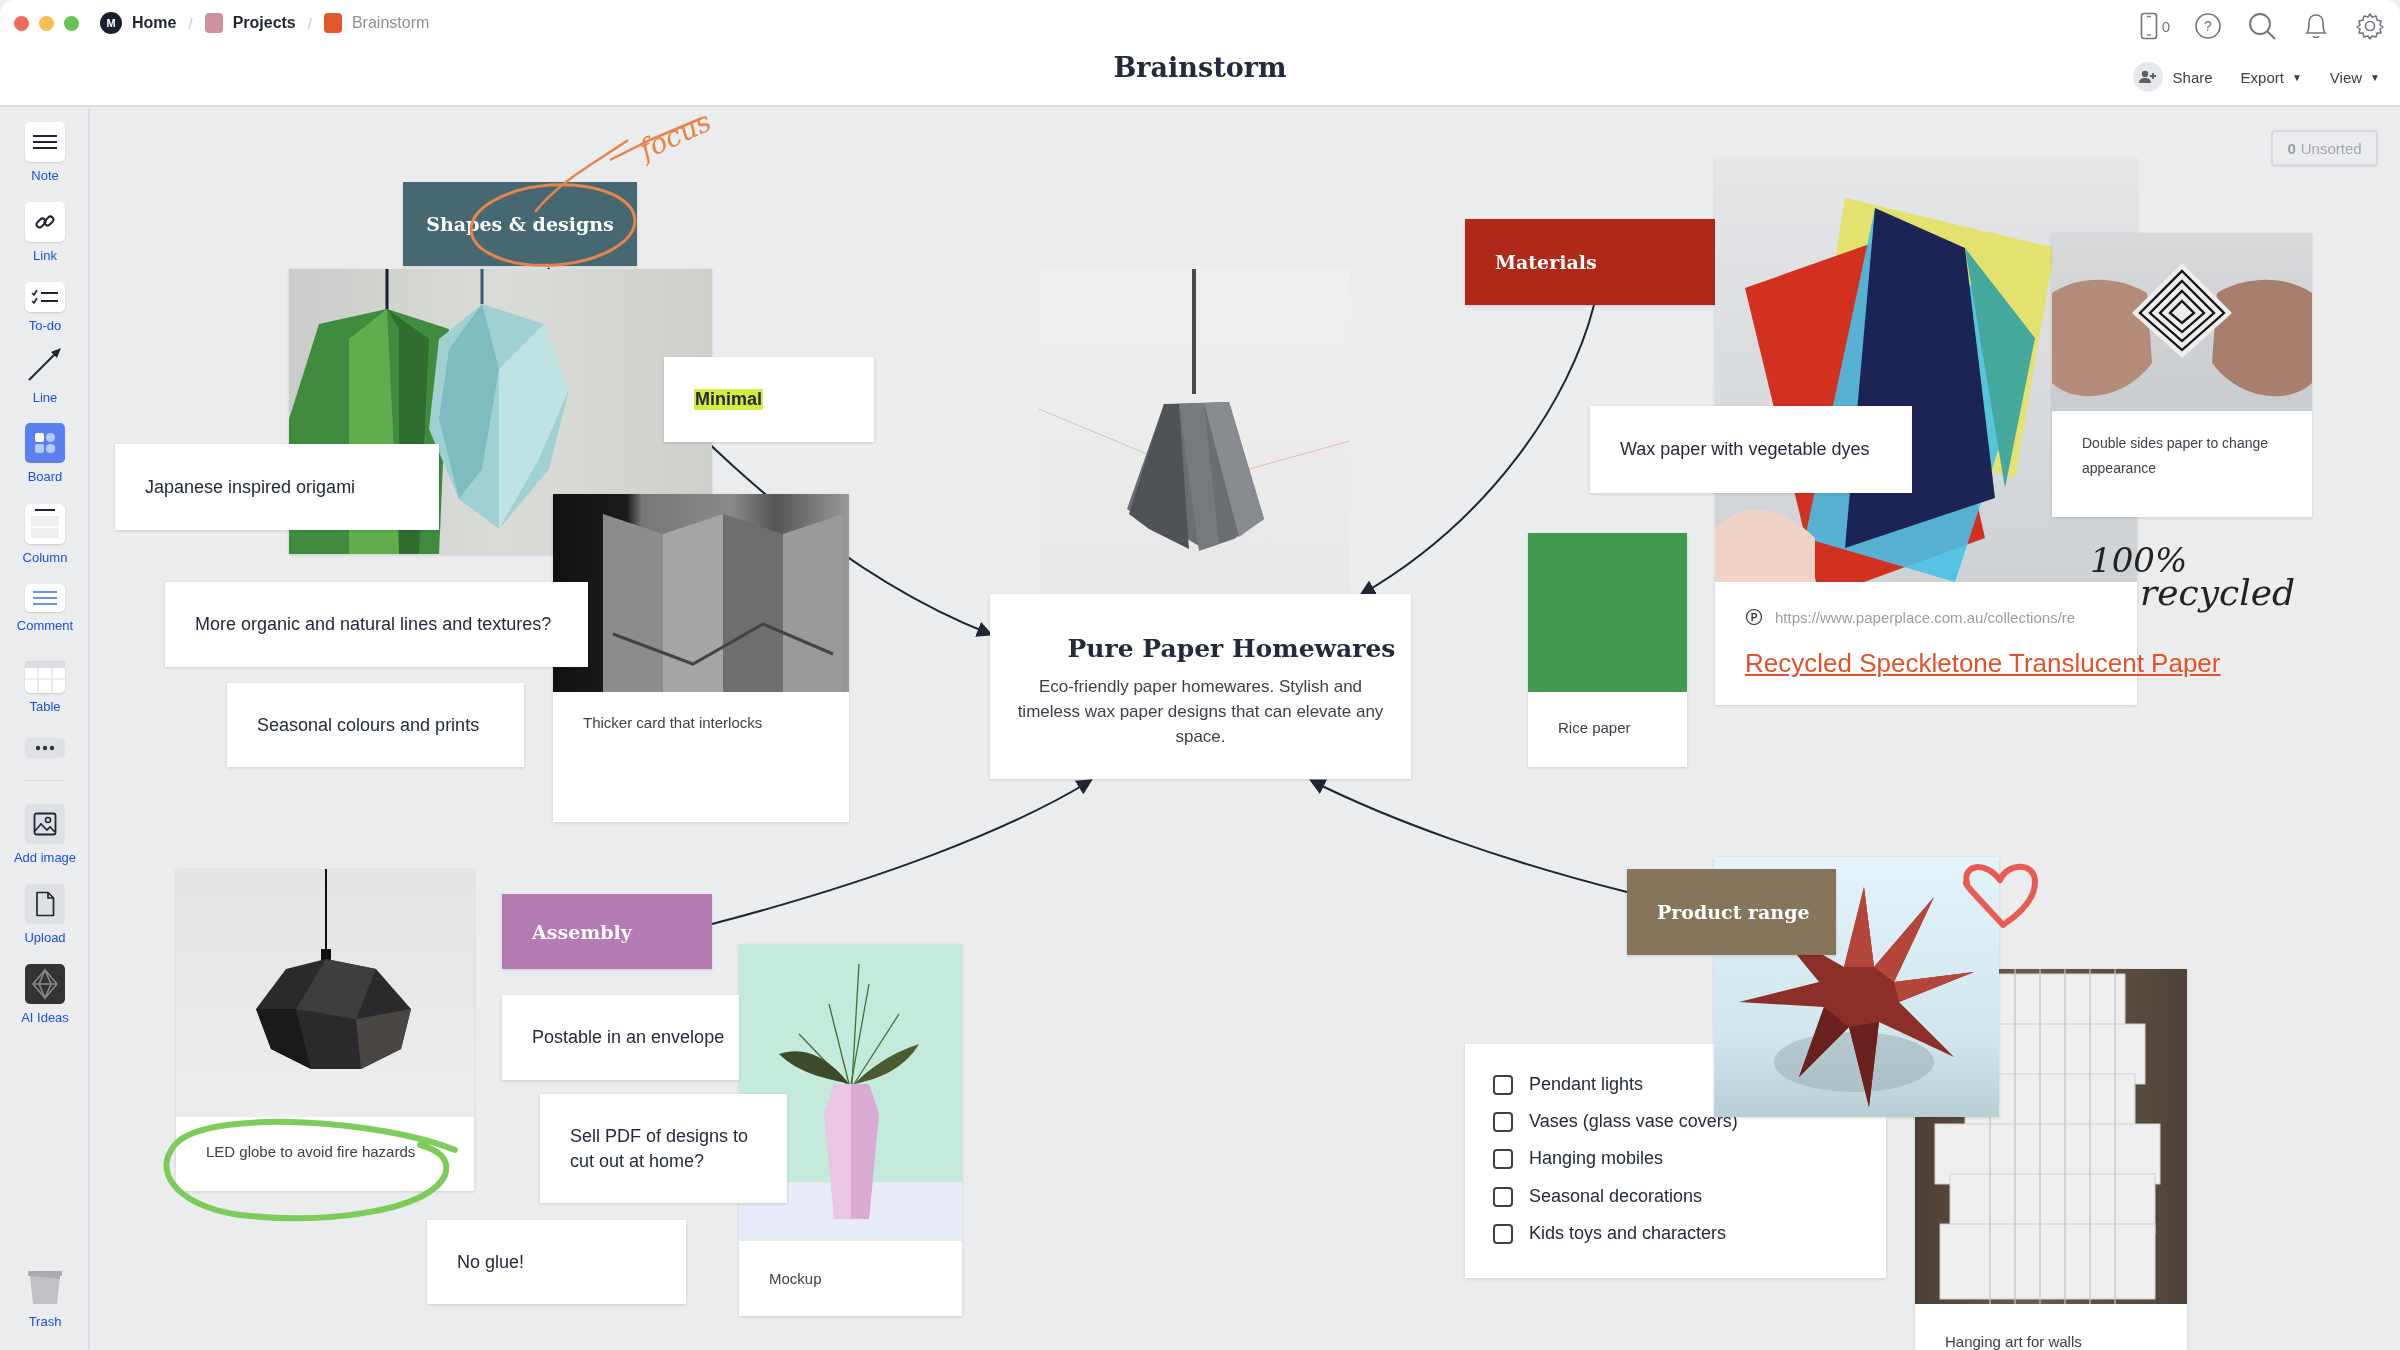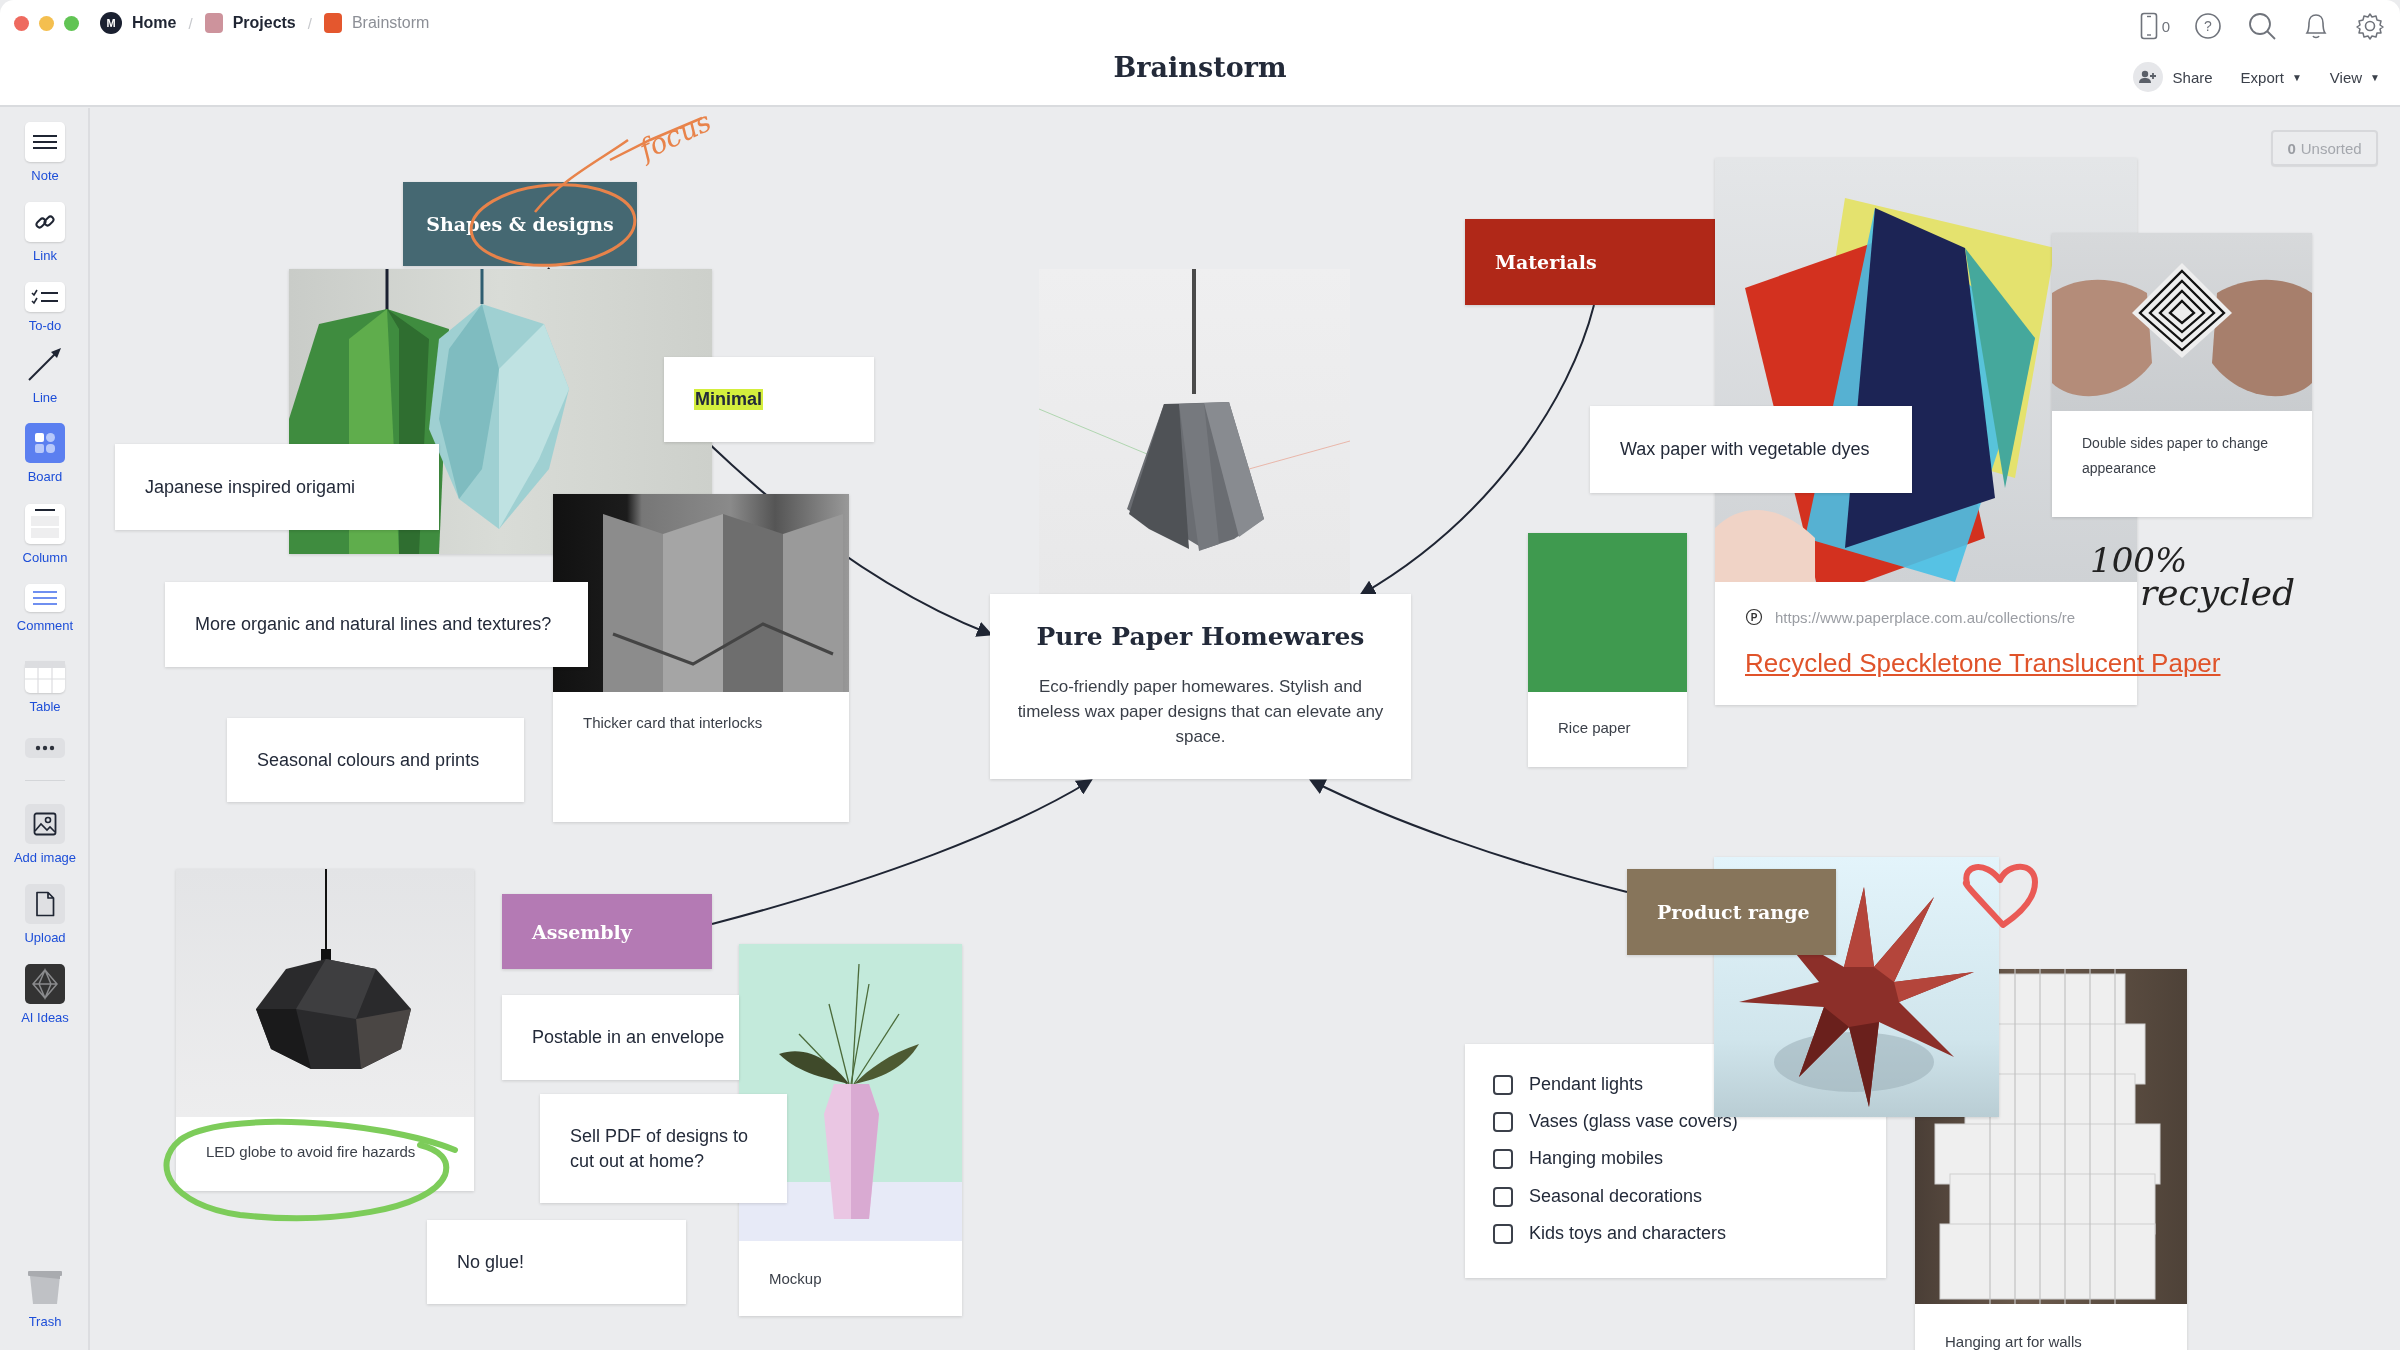--- a/index.html
+++ b/index.html
@@ -318,38 +318,38 @@
         <path d="M60 140 L140 170 L210 130 L280 160" stroke="#444" stroke-width="3" fill="none"></path>
       </svg>
     </div>
     <div class="caption" style="top:216px;">Thicker card that interlocks</div>
   </div>
 
   <div class="card" style="left:165px;top:582px;width:423px;height:85px;">
     <div class="note-text" style="left:30px">More organic and natural lines and textures?</div>
   </div>
 
-  <div class="card" style="left:227px;top:683px;width:297px;height:84px;margin-top:35px;">
+  <div class="card" style="left:227px;top:683px;width:297px;height:84px;">
     <div class="note-text">Seasonal colours and prints</div>
   </div>
 
   <div class="img" style="left:1039px;top:269px;width:311px;height:325px;background:linear-gradient(180deg,#efeff0 0%,#e8e8e9 100%);">
     <svg width="311" height="325" viewBox="0 0 311 325">
       <line x1="0" y1="140" x2="120" y2="190" stroke="#9fcf9f" stroke-width="0.8"></line>
       <line x1="210" y1="200" x2="311" y2="172" stroke="#e8a898" stroke-width="0.8"></line>
       <line x1="155" y1="0" x2="155" y2="125" stroke="#4a4a4a" stroke-width="4"></line>
       <path d="M125 135 L190 133 L225 250 L195 270 L165 280 L140 265 L110 255 L88 240 Z" fill="#6a6d72"></path>
       <path d="M125 135 L140 135 L150 280 L110 260 L90 245 Z" fill="#4f5256"></path>
       <path d="M165 134 L190 133 L225 250 L200 268 Z" fill="#888b90"></path>
       <path d="M140 135 L165 134 L180 275 L160 282 Z" fill="#76797e"></path>
     </svg>
   </div>
 
   <div class="card" style="left:990px;top:594px;width:421px;height:185px;">
-    <div class="center-title" style="top:28px;">Pure Paper Homewares</div>
+    <div class="center-title" style="top:40px;margin-left:31px;">Pure Paper Homewares</div>
     <div class="center-body" style="top:80px;">Eco-friendly paper homewares. Stylish and timeless wax paper designs that can elevate any space.</div>
   </div>
 
   <div class="heading-card" style="left:1465px;top:219px;width:285px;height:86px;background:#b02818;padding-left:30px;">
     <span>Materials</span>
   </div>
 
   <div class="card" style="left:1715px;top:158px;width:422px;height:547px;">
     <div class="img" style="left:0;top:0;width:422px;height:424px;background:linear-gradient(180deg,#e4e6e8 0%,#cfd2d5 100%);">
       <svg width="422" height="424" viewBox="0 0 422 424">

